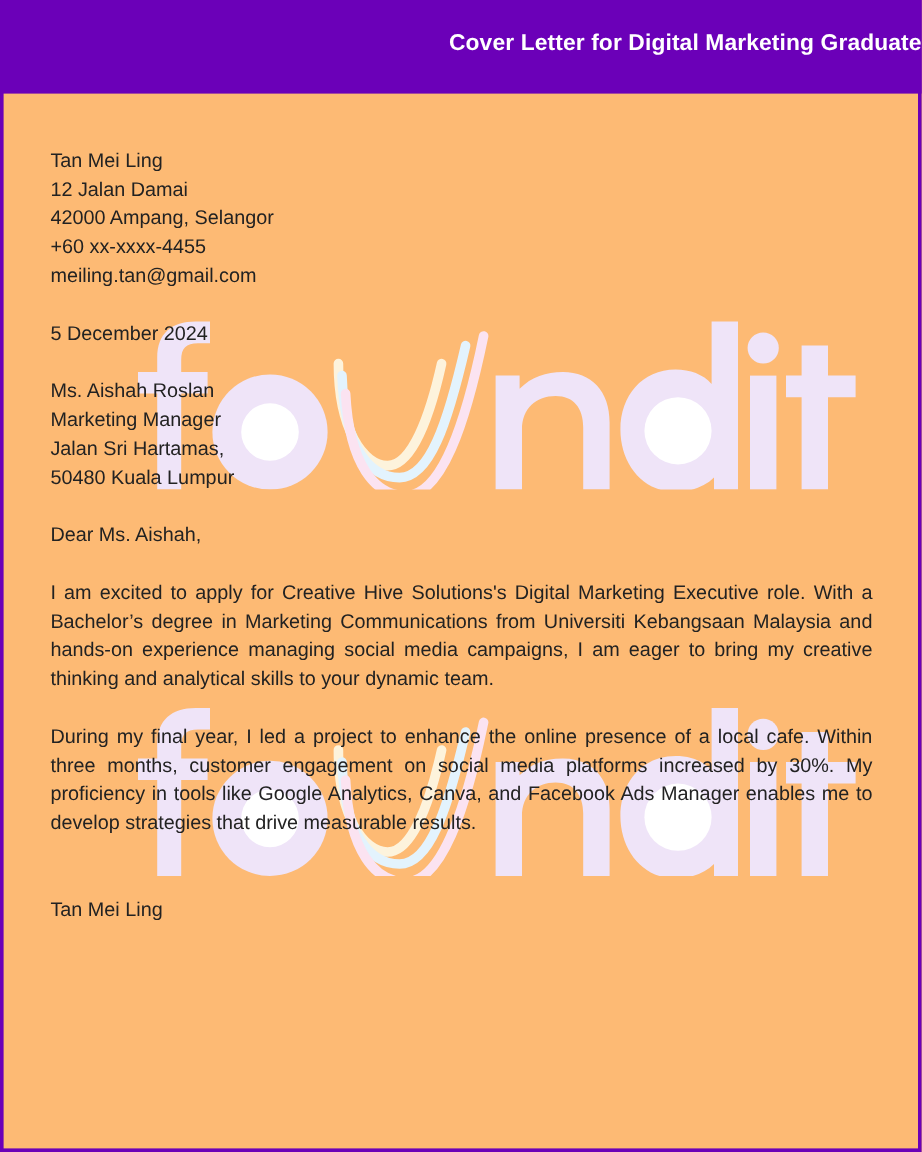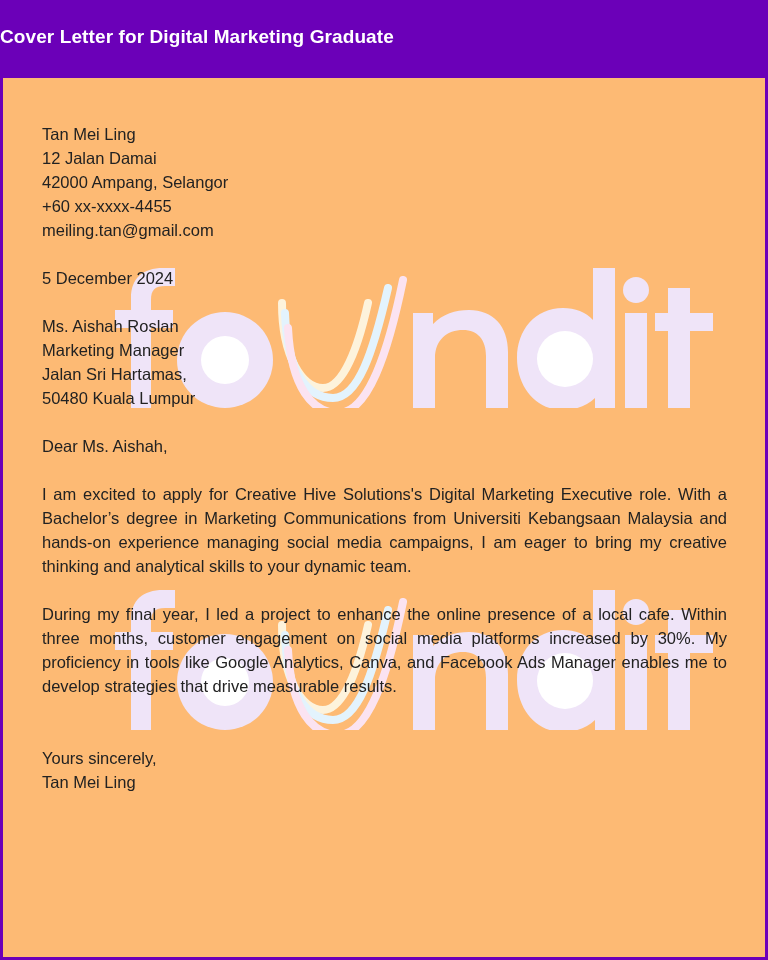--- a/index.html
+++ b/index.html
@@ -5,21 +5,21 @@
     html, body { margin: 0; padding: 0; }
     body {
       width: 768px; height: 960px; overflow: hidden;
       background: #6b00b8;
       font-family: "Liberation Sans", sans-serif;
       position: relative;
     }
     .header {
       position: absolute; left: 0; top: 0; width: 768px; height: 78px;
       background: #6b00b8;
-      display: flex; align-items: center; justify-content: flex-start;
+      display: flex; align-items: center; justify-content: flex-end;
     }
     .header-title {
       color: #ffffff; font-weight: bold; font-size: 19px;
       font-family: "Liberation Sans", sans-serif;
       letter-spacing: 0.1px;
       margin-top: -4px;
     }
     .page {
       position: absolute; left: 3px; top: 78px; width: 762px; height: 879px;
       background: #fdba74; overflow: hidden;
@@ -111,16 +111,15 @@
       <span class="line">50480 Kuala Lumpur</span>
     </div>
     <div class="gap"></div>
     <span class="line">Dear Ms. Aishah,</span>
     <div class="gap"></div>
     <p class="para">I am excited to apply for Creative Hive Solutions's Digital Marketing Executive role. With a Bachelor’s degree in Marketing Communications from Universiti Kebangsaan Malaysia and hands-on experience managing social media campaigns, I am eager to bring my creative thinking and analytical skills to your dynamic team.</p>
     <div class="gap"></div>
     <p class="para">During my final year, I led a project to enhance the online presence of a local cafe. Within three months, customer engagement on social media platforms increased by 30%. My proficiency in tools like Google Analytics, Canva, and Facebook Ads Manager enables me to develop strategies that drive measurable results.</p>
     <div class="gap"></div>
     <div class="gap"></div>
-    <span class="line">Yours sincerely,</span>
     <span class="line">Tan Mei Ling</span>
   </div>
 </div>
 
 </body></html>

